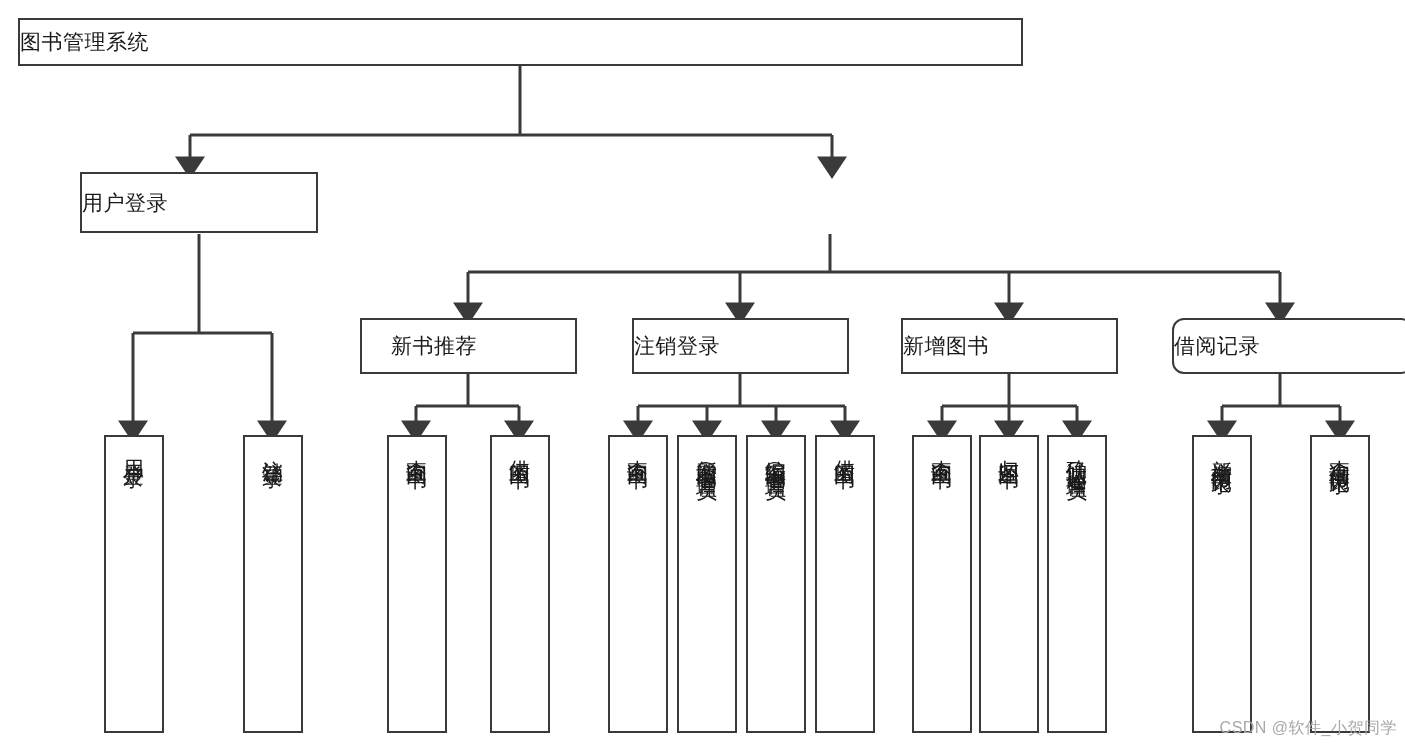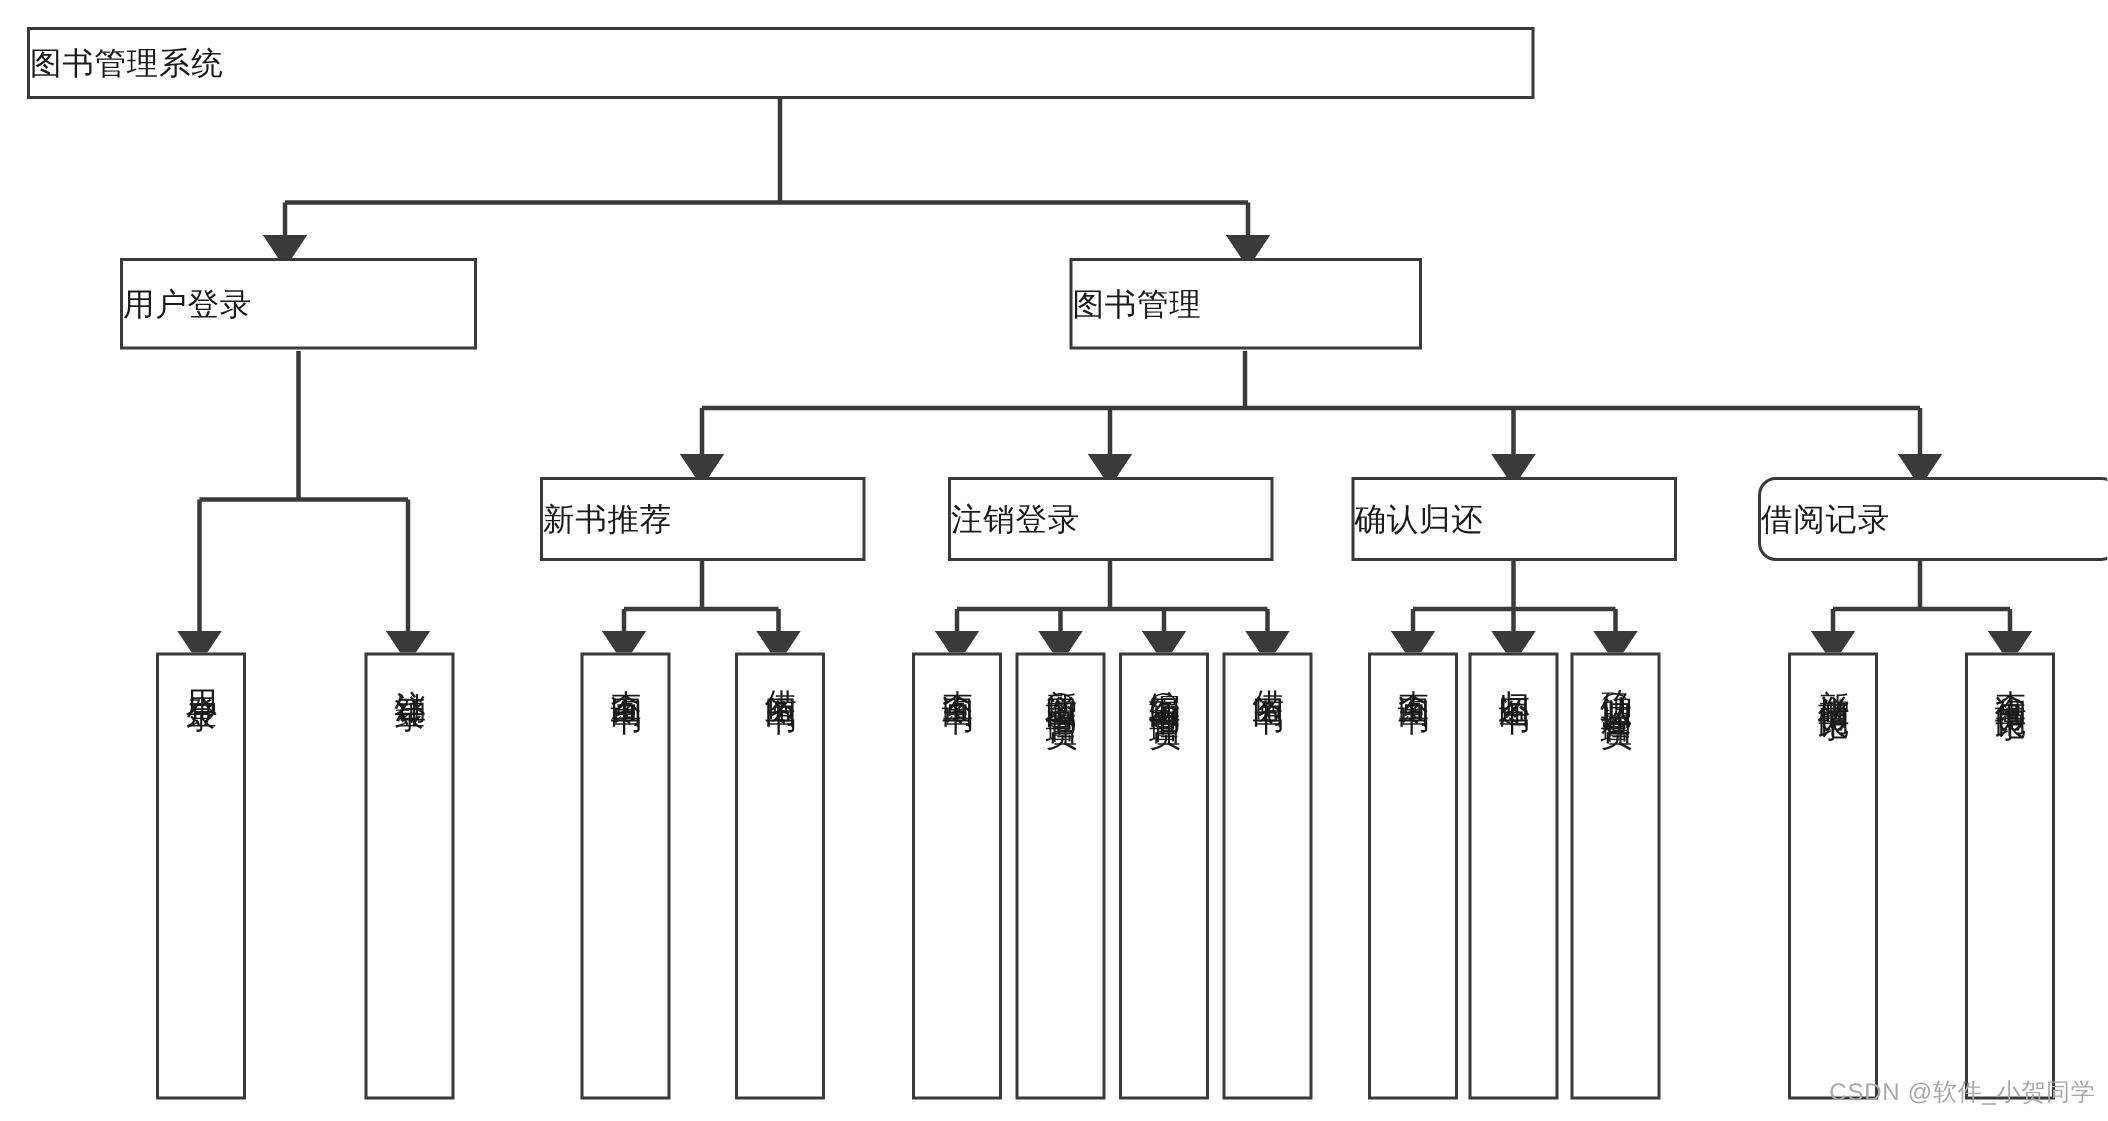--- a/index.html
+++ b/index.html
@@ -117,32 +117,29 @@
     </g>
   </svg>
 
   <div class="node horiz" style="left:18px; top:18px; width:1005px; height:48px;">
     <span class="label">图书管理系统</span>
   </div>
 
   <div class="node horiz" style="left:80px; top:172px; width:238px; height:61px;">
     <span class="label">用户登录</span>
   </div>
-  <div class="node horiz" style="left:713px; top:172px; width:235px; height:61px;">
-    <span class="label">图书管理</span>
-  </div>
 
-  <div class="node horiz" style="left:360px; top:318px; width:217px; height:56px;">
+  <div class="node horiz" style="left:360px; top:318px; width:217px; height:56px;padding-left:29px;">
     <span class="label">新书推荐</span>
   </div>
   <div class="node horiz" style="left:632px; top:318px; width:217px; height:56px;">
     <span class="label">注销登录</span>
   </div>
   <div class="node horiz" style="left:901px; top:318px; width:217px; height:56px;">
-    <span class="label">确认归还</span>
+    <span class="label">新增图书</span>
   </div>
   <div class="node horiz" style="left:1172px; top:318px; width:241px; height:56px;border-radius:12px;">
     <span class="label">借阅记录</span>
   </div>
 
   <div class="node vert" style="left:104px; top:435px; width:60px; height:298px;">
     <span class="label">用户登录</span>
   </div>
   <div class="node vert" style="left:243px; top:435px; width:60px; height:298px;">
     <span class="label">注销登录</span>

